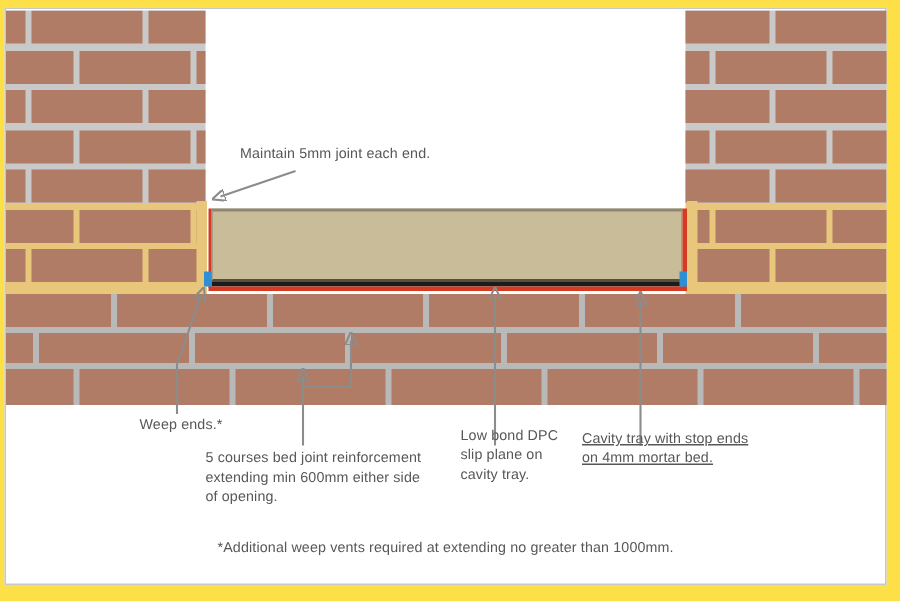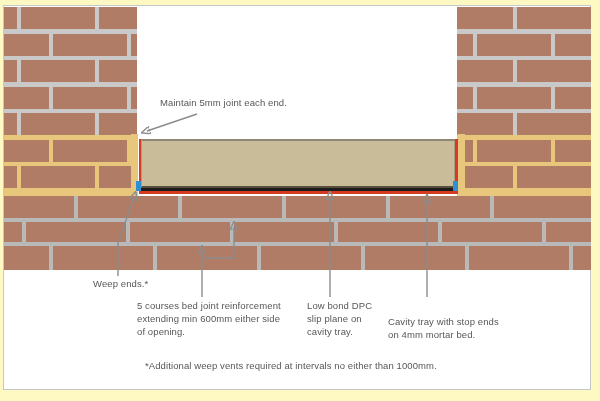--- a/index.html
+++ b/index.html
@@ -1,17 +1,17 @@
 <!DOCTYPE html>
 <html><head>
 <meta charset="utf-8">
 <style>
   html,body{margin:0;padding:0;background:#ffffff;}
   .canvas{
-    position:relative;width:600px;height:401px;background:#fef9c3;overflow:hidden;
+    position:relative;width:600px;height:401px;background:#fde047;overflow:hidden;
     font-family:"Liberation Sans", sans-serif;
   }
   .frame{
     position:absolute;left:3px;top:5px;width:586px;height:383px;
     border:1.5px solid var(--frame,#c5c8ca);background:#ffffff;
   }
   .brickzone{position:absolute;overflow:hidden;}
   #left-pier{left:4px;top:7px;width:133px;height:189px;}
   #right-pier{left:457px;top:7px;width:134px;height:189px;}
   #bottom-wall{left:4px;top:196px;width:587px;height:74px;}
@@ -36,22 +36,22 @@
   #weep-vent-right{left:452.8px;}
   .leaders{position:absolute;left:0;top:0;pointer-events:none;}
   .leaders path{fill:none;stroke:var(--leader,#8c8c8c);stroke-width:1.4;}
   .note{
     position:absolute;color:var(--text,#575757);font-size:9.5px;line-height:13px;
     white-space:pre-line;letter-spacing:0.1px;
   }
   #note-maintain{left:160px;top:96px;}
   #note-weep{left:93px;top:277px;}
   #note-bedjoint{left:137px;top:299px;}
-  #note-dpc{left:307px;top:299px;}
-  #note-cavitytray{left:388px;top:315px;}
+  #note-dpc{left:307px;top:284px;}
+  #note-cavitytray{left:388px;top:286px;text-decoration:underline;}
   #note-footnote{left:145px;top:359px;}
 </style>
 </head>
 <body>
 
 <div class="canvas" style="--brick: #b07c66; --fresh: #e8c77c; --lintel: #c9bd99; --dpc: #1e1c1a; --red: #d53a23; --blue: #2e8fd5; --leader: #8c8c8c; --text: #575757; --frame: #c5c8ca;">
 
   <div class="frame"></div>
 
   <div class="opening"></div>
@@ -149,14 +149,14 @@
   <div id="note-maintain" class="note">Maintain 5mm joint each end.</div>
   <div id="note-weep" class="note">Weep ends.*</div>
   <div id="note-bedjoint" class="note">5 courses bed joint reinforcement
 extending min 600mm either side
 of opening.</div>
   <div id="note-dpc" class="note">Low bond DPC
 slip plane on
 cavity tray.</div>
   <div id="note-cavitytray" class="note">Cavity tray with stop ends
 on 4mm mortar bed.</div>
-  <div id="note-footnote" class="note">*Additional weep vents required at intervals no either than 1000mm.</div>
+  <div id="note-footnote" class="note">*Additional weep vents required at extending no greater than 1000mm.</div>
 </div>
 
 </body></html>

